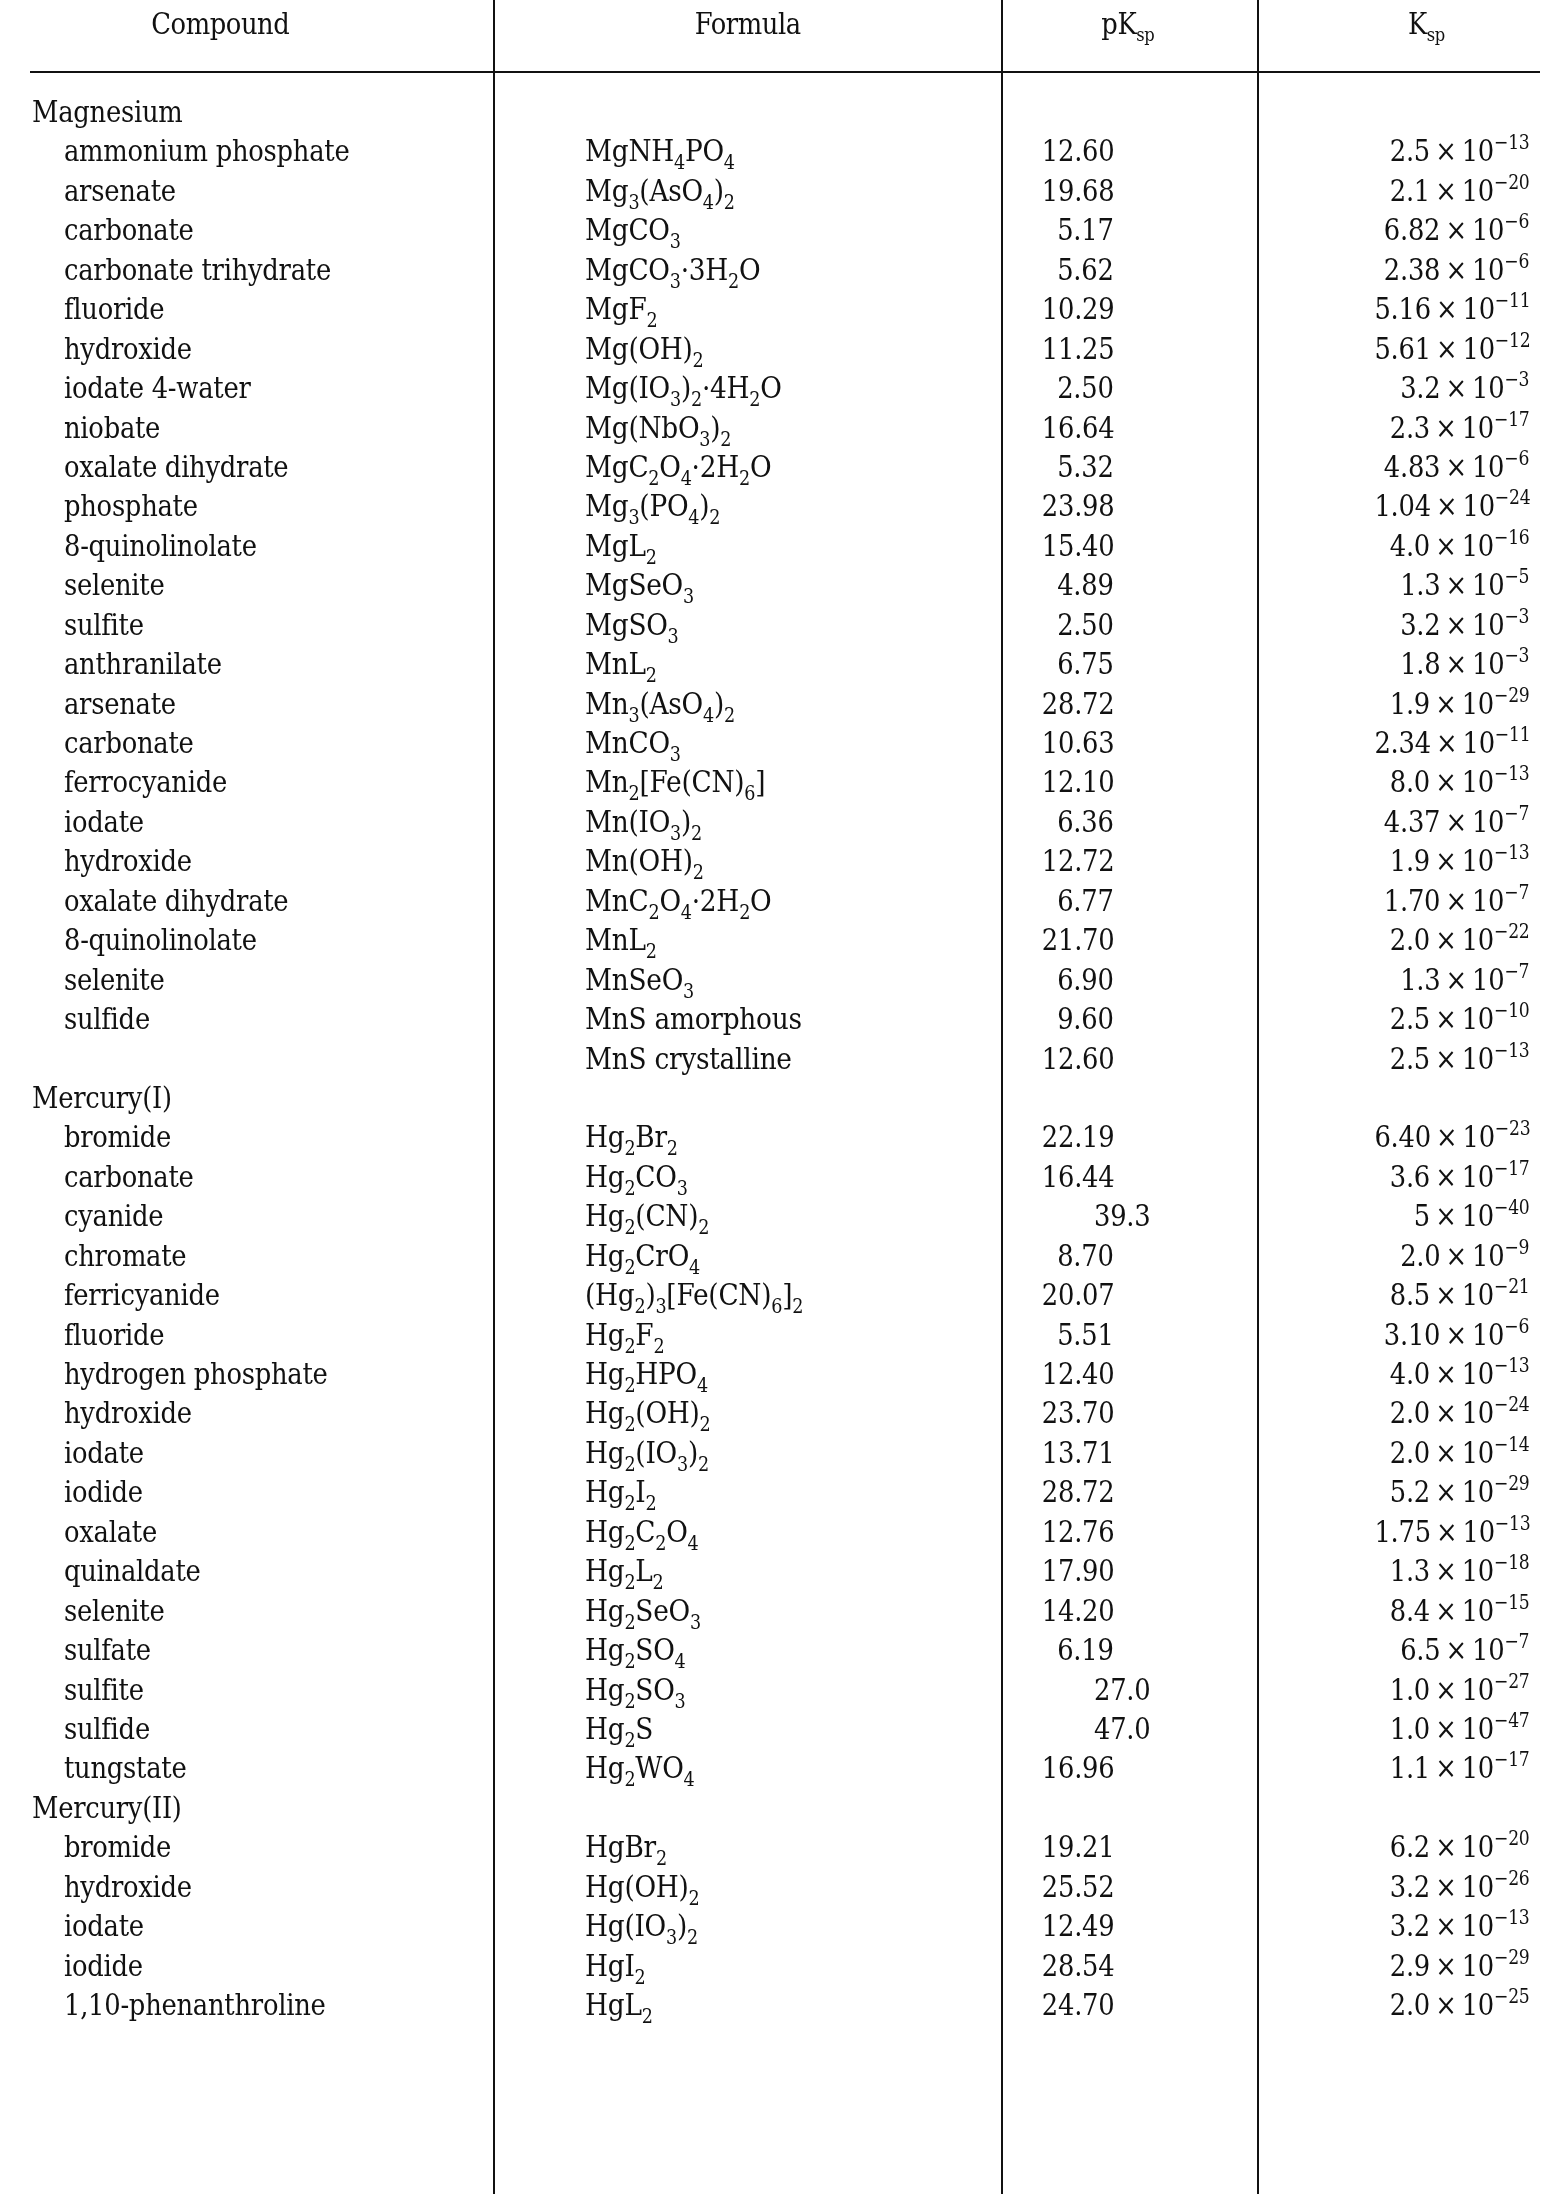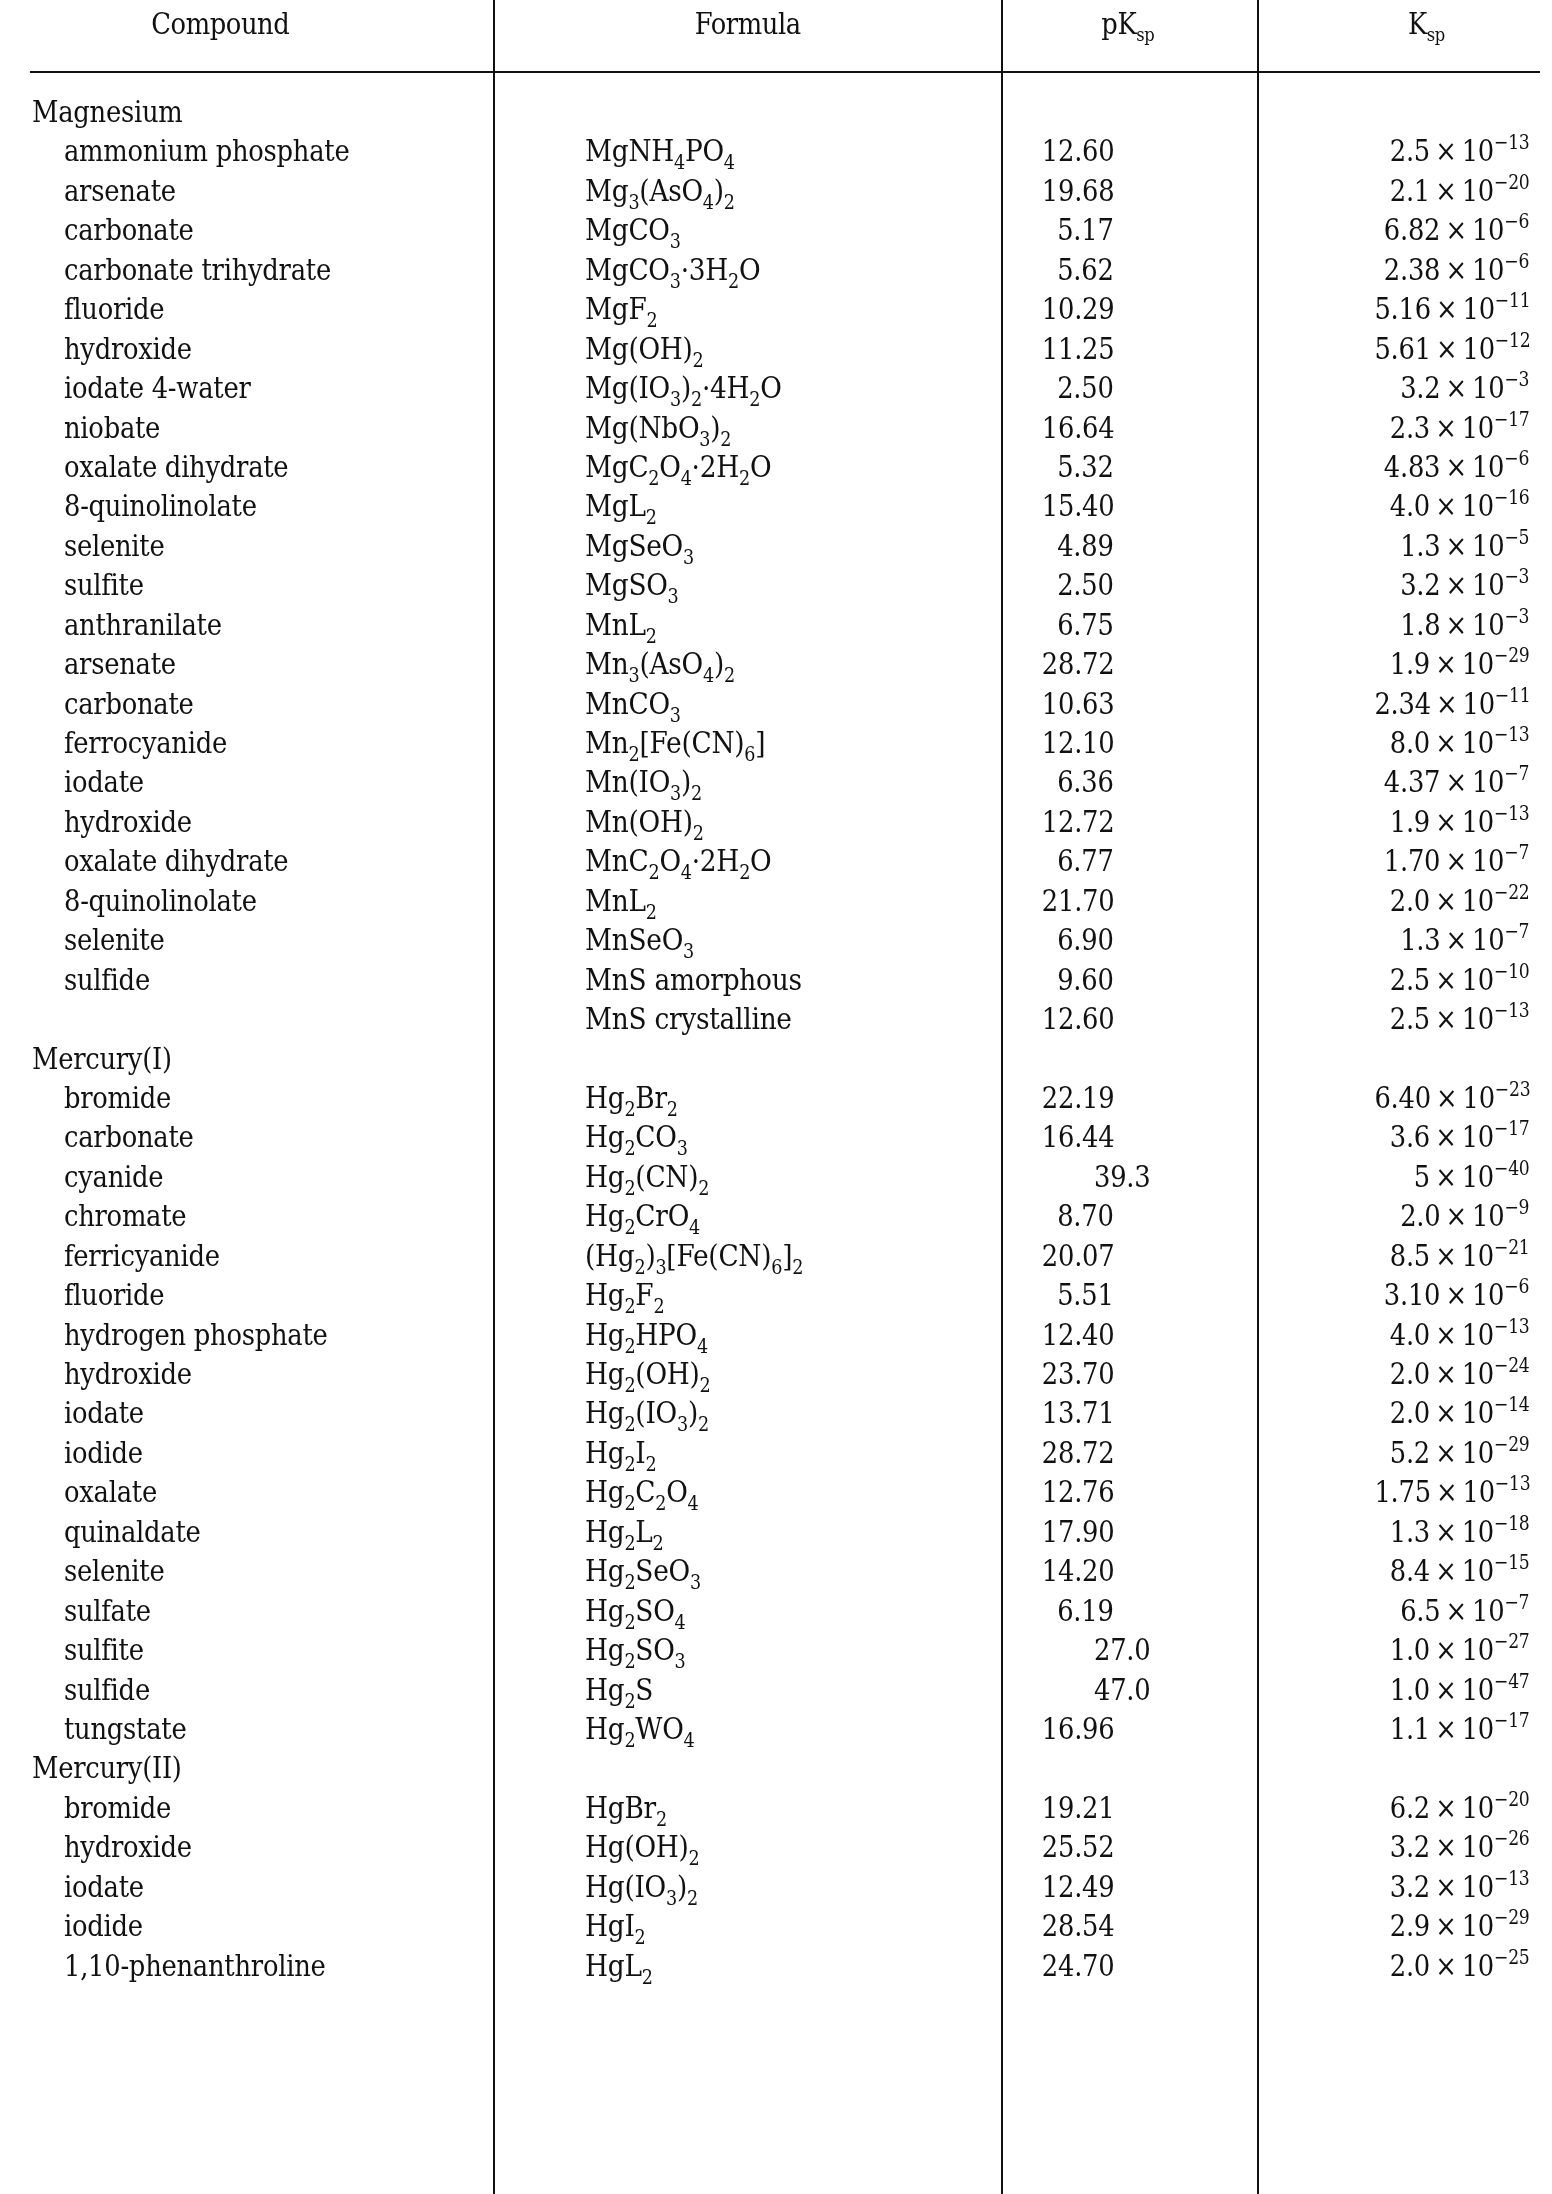--- a/index.html
+++ b/index.html
@@ -101,20 +101,26 @@
         <div class="cell pk">16.64</div>
         <div class="cell ksp"><span>2.3</span><span class="times">×</span><span>10</span><span class="sup">−17</span></div>
       </div>
       <div class="row">
         <div class="cell name item">oxalate dihydrate</div>
         <div class="cell formula"><span>MgC</span><span class="sub">2</span><span>O</span><span class="sub">4</span><span>·2H</span><span class="sub">2</span><span>O</span></div>
         <div class="cell pk">5.32</div>
         <div class="cell ksp"><span>4.83</span><span class="times">×</span><span>10</span><span class="sup">−6</span></div>
       </div>
       <div class="row">
+        <div class="cell name item">phosphate</div>
+        <div class="cell formula"><span>Mg</span><span class="sub">3</span><span>(PO</span><span class="sub">4</span><span>)</span><span class="sub">2</span></div>
+        <div class="cell pk">23.98</div>
+        <div class="cell ksp"><span>1.04</span><span class="times">×</span><span>10</span><span class="sup">−24</span></div>
+      </div>
+      <div class="row">
         <div class="cell name item">8-quinolinolate</div>
         <div class="cell formula"><span>MgL</span><span class="sub">2</span></div>
         <div class="cell pk">15.40</div>
         <div class="cell ksp"><span>4.0</span><span class="times">×</span><span>10</span><span class="sup">−16</span></div>
       </div>
       <div class="row">
         <div class="cell name item">selenite</div>
         <div class="cell formula"><span>MgSeO</span><span class="sub">3</span></div>
         <div class="cell pk">4.89</div>
         <div class="cell ksp"><span>1.3</span><span class="times">×</span><span>10</span><span class="sup">−5</span></div>

